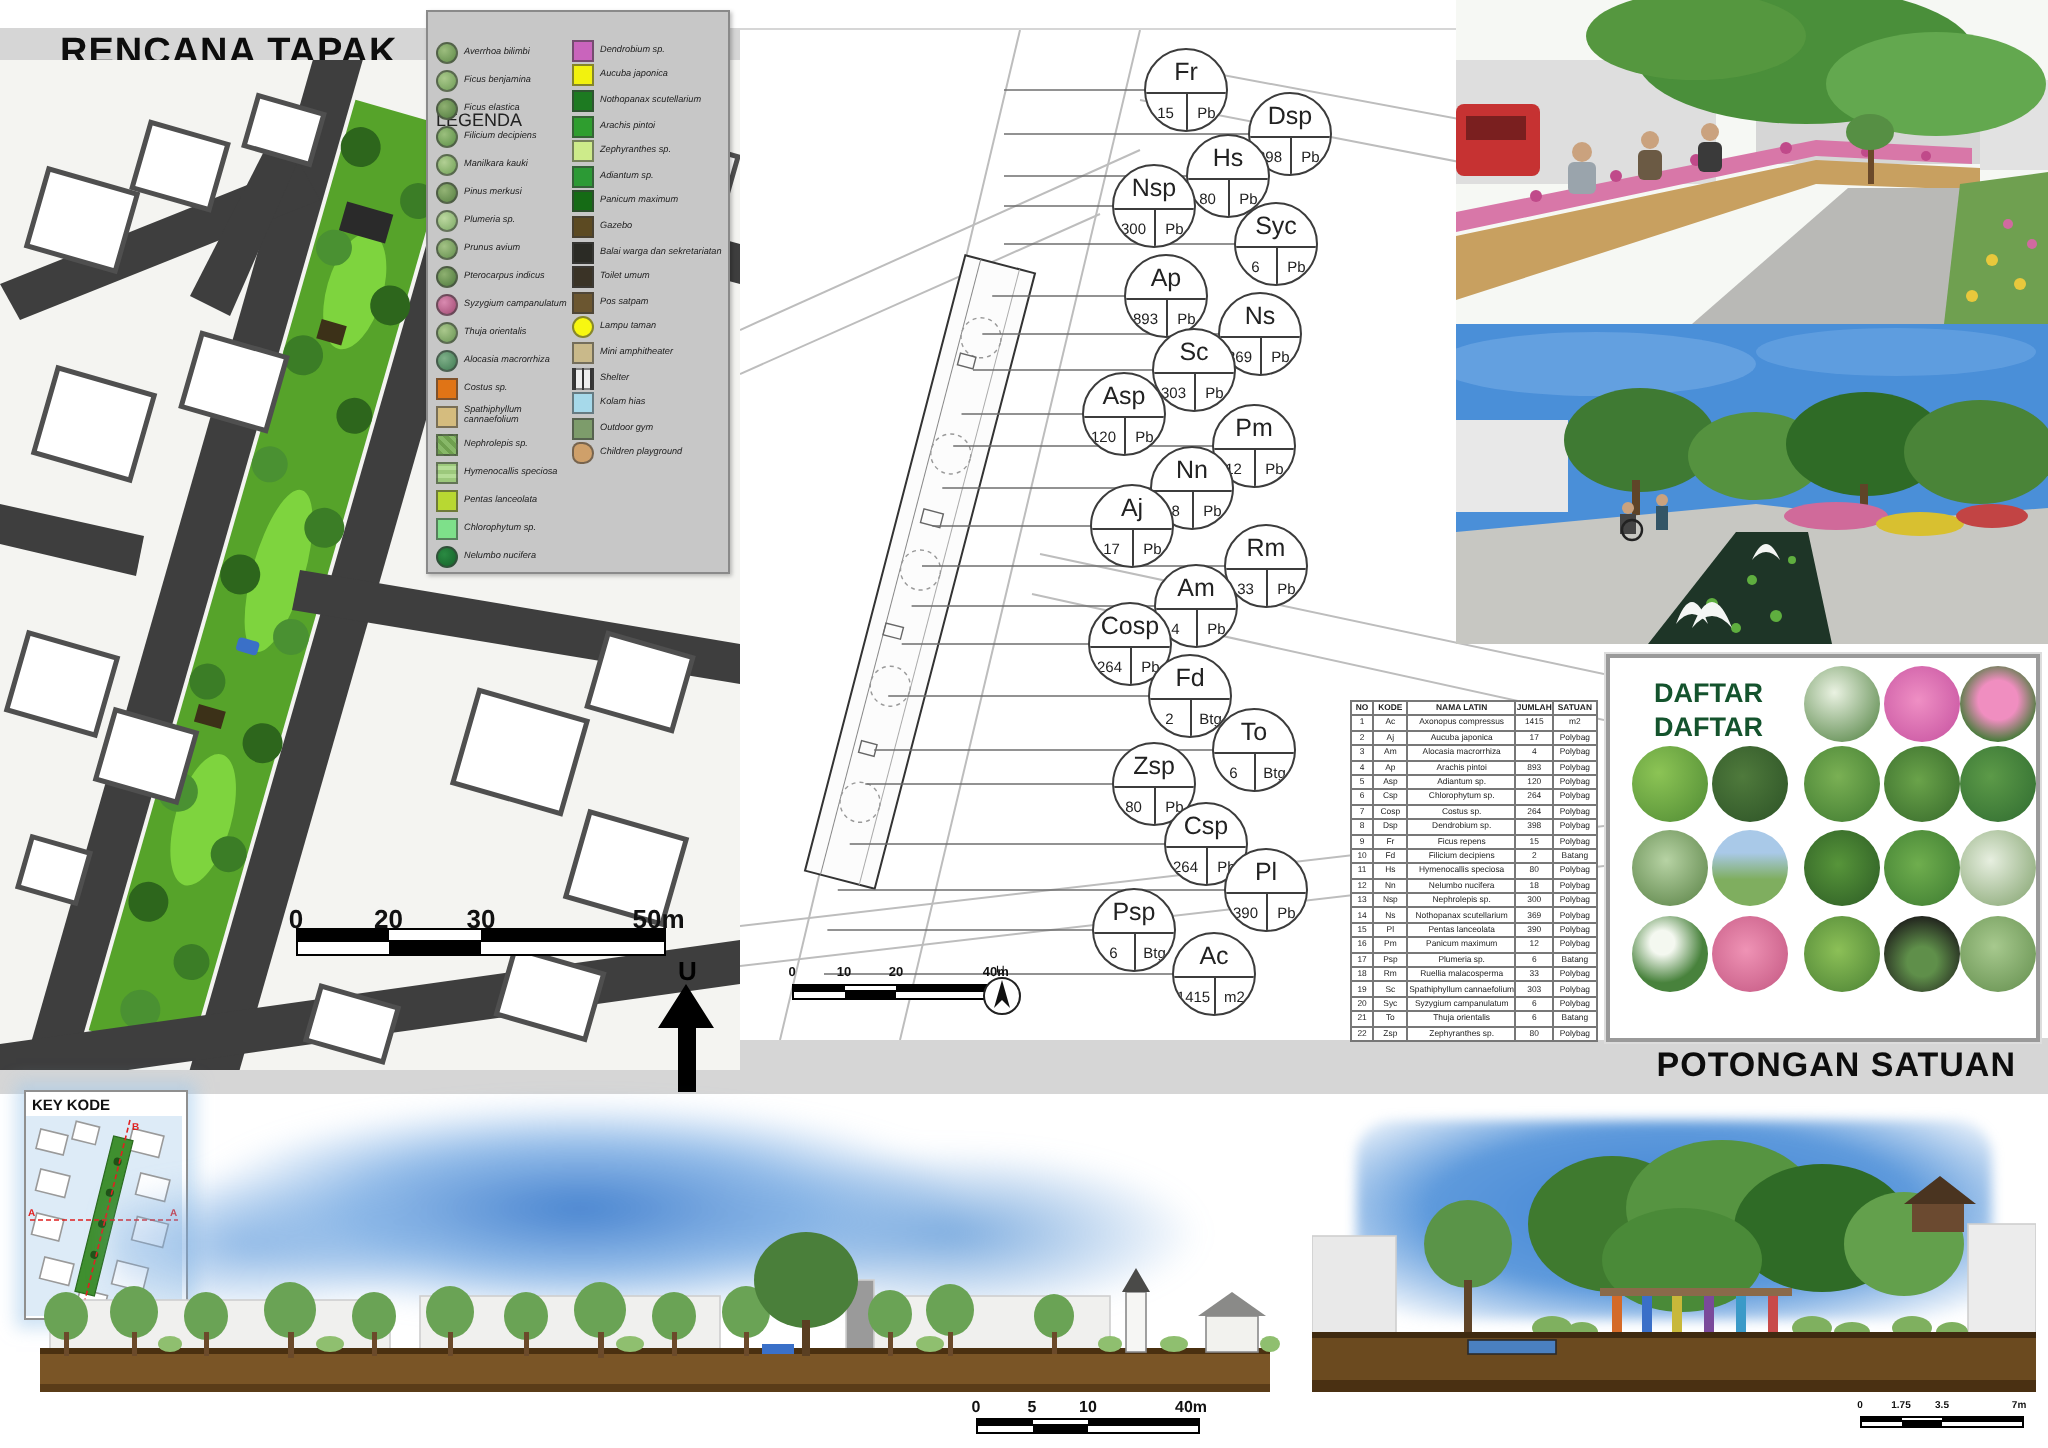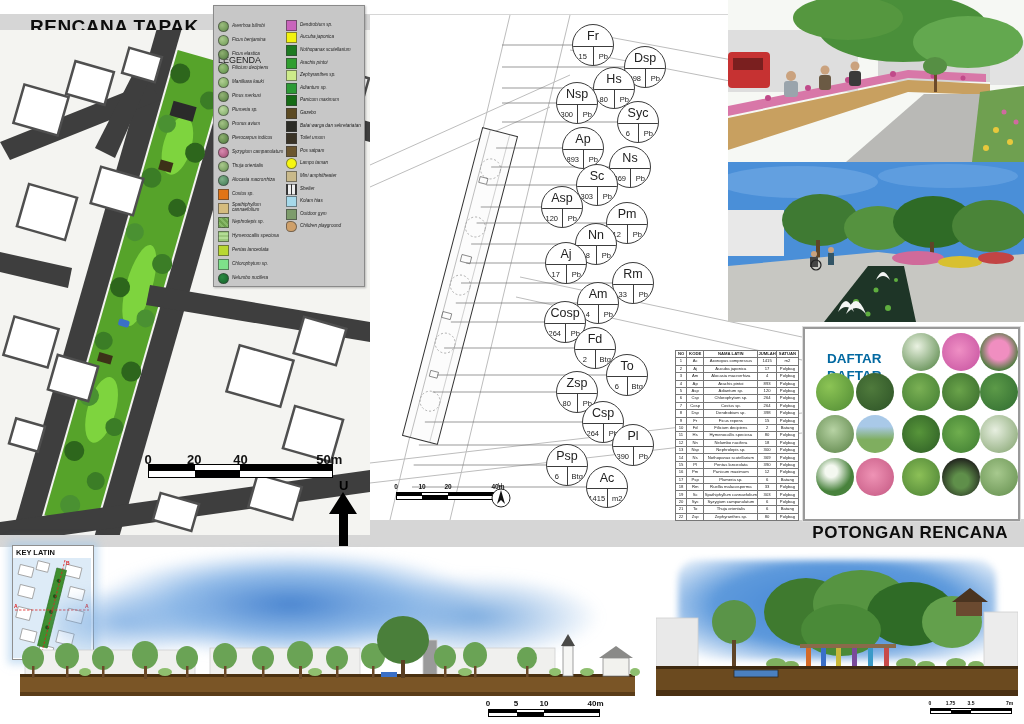--- a/index.html
+++ b/index.html
@@ -44,21 +44,21 @@
   .ptable th{font-weight:bold;}
   .ptable .c-no{width:9%;} .ptable .c-kode{width:14%;} .ptable .c-nama{width:44%;}
   .ptable .c-jml{width:15%;} .ptable .c-sat{width:18%;}
   
   .photo{position:absolute;overflow:hidden;}
   .photo1{left:728px;top:0;width:296px;height:162px;}
   .photo2{left:728px;top:162px;width:296px;height:160px;}
   
   .daftar{position:absolute;left:803px;top:327px;width:213px;height:190px;background:#fff;
           border:2px solid #9a9a9a;box-shadow:0 0 0 1px #ddd;}
-  .daftar-title{position:absolute;left:22px;top:22px;font-size:13.5px;font-weight:bold;line-height:1.25;color:#0369a1;}
+  .daftar-title{position:absolute;left:22px;top:10px;font-size:13.5px;font-weight:bold;line-height:1.25;color:#14532d;}
   .plantball{position:absolute;width:38px;height:38px;border-radius:50%;}
   
   .scalebar{position:absolute;}
   .sb-labels{position:relative;width:100%;height:12px;}
   .sb-labels span{position:absolute;transform:translateX(-50%);font-weight:bold;color:#111;white-space:nowrap;}
   .sb-bar{width:100%;border:1px solid #000;box-sizing:border-box;}
   .sb-row1{background:linear-gradient(90deg,#000 0 25%,#fff 25% 50%,#000 50% 100%);}
   .sb-row2{background:linear-gradient(90deg,#fff 0 25%,#000 25% 50%,#fff 50% 100%);border-top:none;}
   .sb-site{left:148px;top:452px;width:185px;}
   .sb-site .sb-labels span{font-size:13px;}
@@ -96,21 +96,21 @@
 </style>
 </head>
 <body>
 
 <div class="board">
 
   <div class="band band-top"></div>
   <div class="band band-bottom"></div>
   <div class="big-title title-site">RENCANA TAPAK</div>
   <div class="big-title title-plant">RENCANA PENANAMAN</div>
-  <div class="big-title title-section">POTONGAN RENCANA</div>
+  <div class="big-title title-section">POTONGAN SATUAN</div>
 
   <div class="siteplan">
     <svg width="370" height="505" viewBox="0 0 370 505">
       <rect x="0" y="0" width="370" height="505" fill="#f4f4f1"></rect>
 
       <g transform="rotate(16 137 260)">
         <rect x="84" y="-60" width="24" height="640" fill="#3e3e3e"></rect>
         <rect x="164" y="-60" width="24" height="640" fill="#3e3e3e"></rect>
         <rect x="110" y="18" width="52" height="484" fill="#56a32a"></rect>
         <ellipse cx="136" cy="110" rx="14" ry="30" fill="#7ed43e"></ellipse>
@@ -174,21 +174,21 @@
         <polygon points="25,14 11,36 21,36 21,68 30,68 30,36 39,36" fill="#000"></polygon>
       </svg>
     </div>
   </div>
 
   <div class="scalebar sb-site">
     <div class="sb-labels">
 
     <span style="left: 0%;">0</span>
         <span style="left: 25%;">20</span>
-        <span style="left: 50%;">40</span>
+        <span style="left: 50%;">30</span>
         <span style="left: 98%;">50m</span>
       </div>
     <div class="sb-bar sb-row1"></div>
     <div class="sb-bar sb-row2"></div>
   </div>
 
   <div class="legend">
     <div class="legend-title">LEGENDA</div>
     <div class="lg-col lg-col-plants">
 
@@ -952,21 +952,21 @@
 
         <div class="plantball" style="left: 97px; top: 129px; background: radial-gradient(circle at 45% 45%, rgb(140, 192, 87), rgb(73, 127, 51));"></div>
 
         <div class="plantball" style="left: 137px; top: 129px; background: radial-gradient(circle at 50% 60%, rgb(95, 143, 74) 25%, rgb(35, 39, 31) 75%);"></div>
 
         <div class="plantball" style="left: 175px; top: 129px; background: radial-gradient(circle at 45% 40%, rgb(167, 201, 142), rgb(98, 141, 76));"></div>
       </div>
   </div>
 
   <div class="keyplan">
-    <div class="keyplan-title">KEY LATIN</div>
+    <div class="keyplan-title">KEY KODE</div>
     <svg width="78" height="100" viewBox="0 0 78 100" style="margin-top:12px">
       <rect width="78" height="100" fill="#ddebf7"></rect>
       <g fill="#ffffff" stroke="#9a9a9a" stroke-width="0.8">
         <rect x="6" y="8" width="14" height="10" transform="rotate(14 13 13)"></rect>
         <rect x="24" y="4" width="12" height="9" transform="rotate(14 30 8)"></rect>
         <rect x="52" y="8" width="16" height="11" transform="rotate(14 60 13)"></rect>
         <rect x="6" y="28" width="15" height="11" transform="rotate(14 13 33)"></rect>
         <rect x="56" y="30" width="15" height="11" transform="rotate(14 63 35)"></rect>
         <rect x="4" y="50" width="14" height="11" transform="rotate(14 11 55)"></rect>
         <rect x="54" y="52" width="16" height="12" transform="rotate(14 62 58)"></rect>

